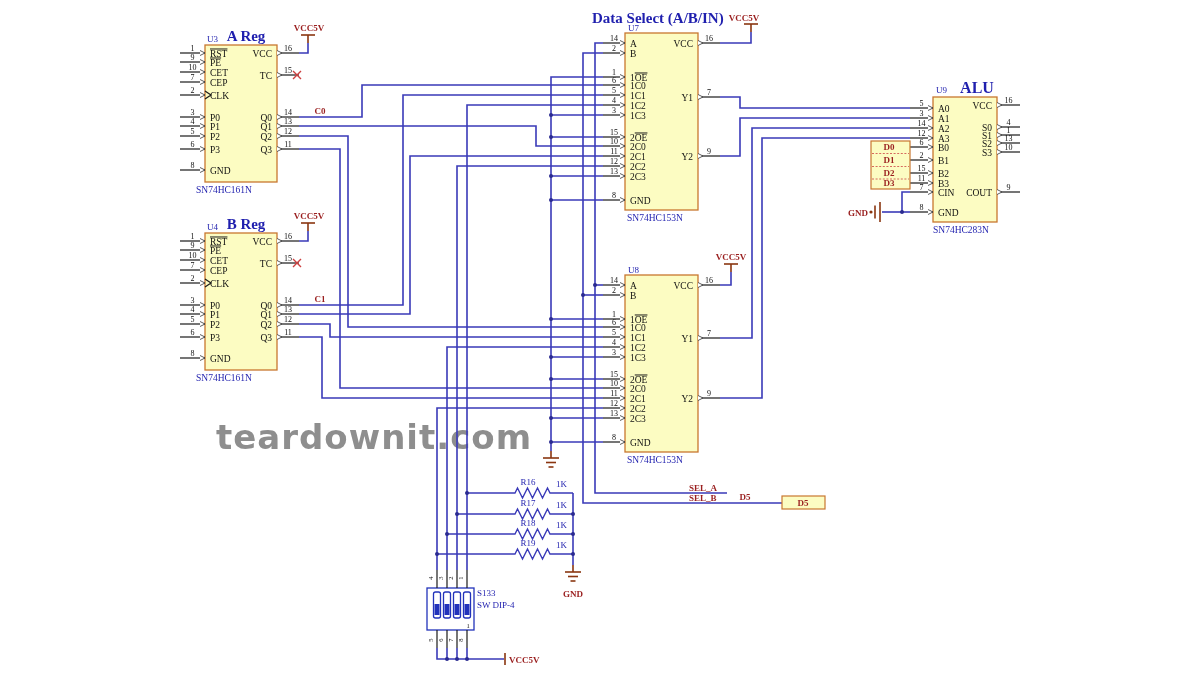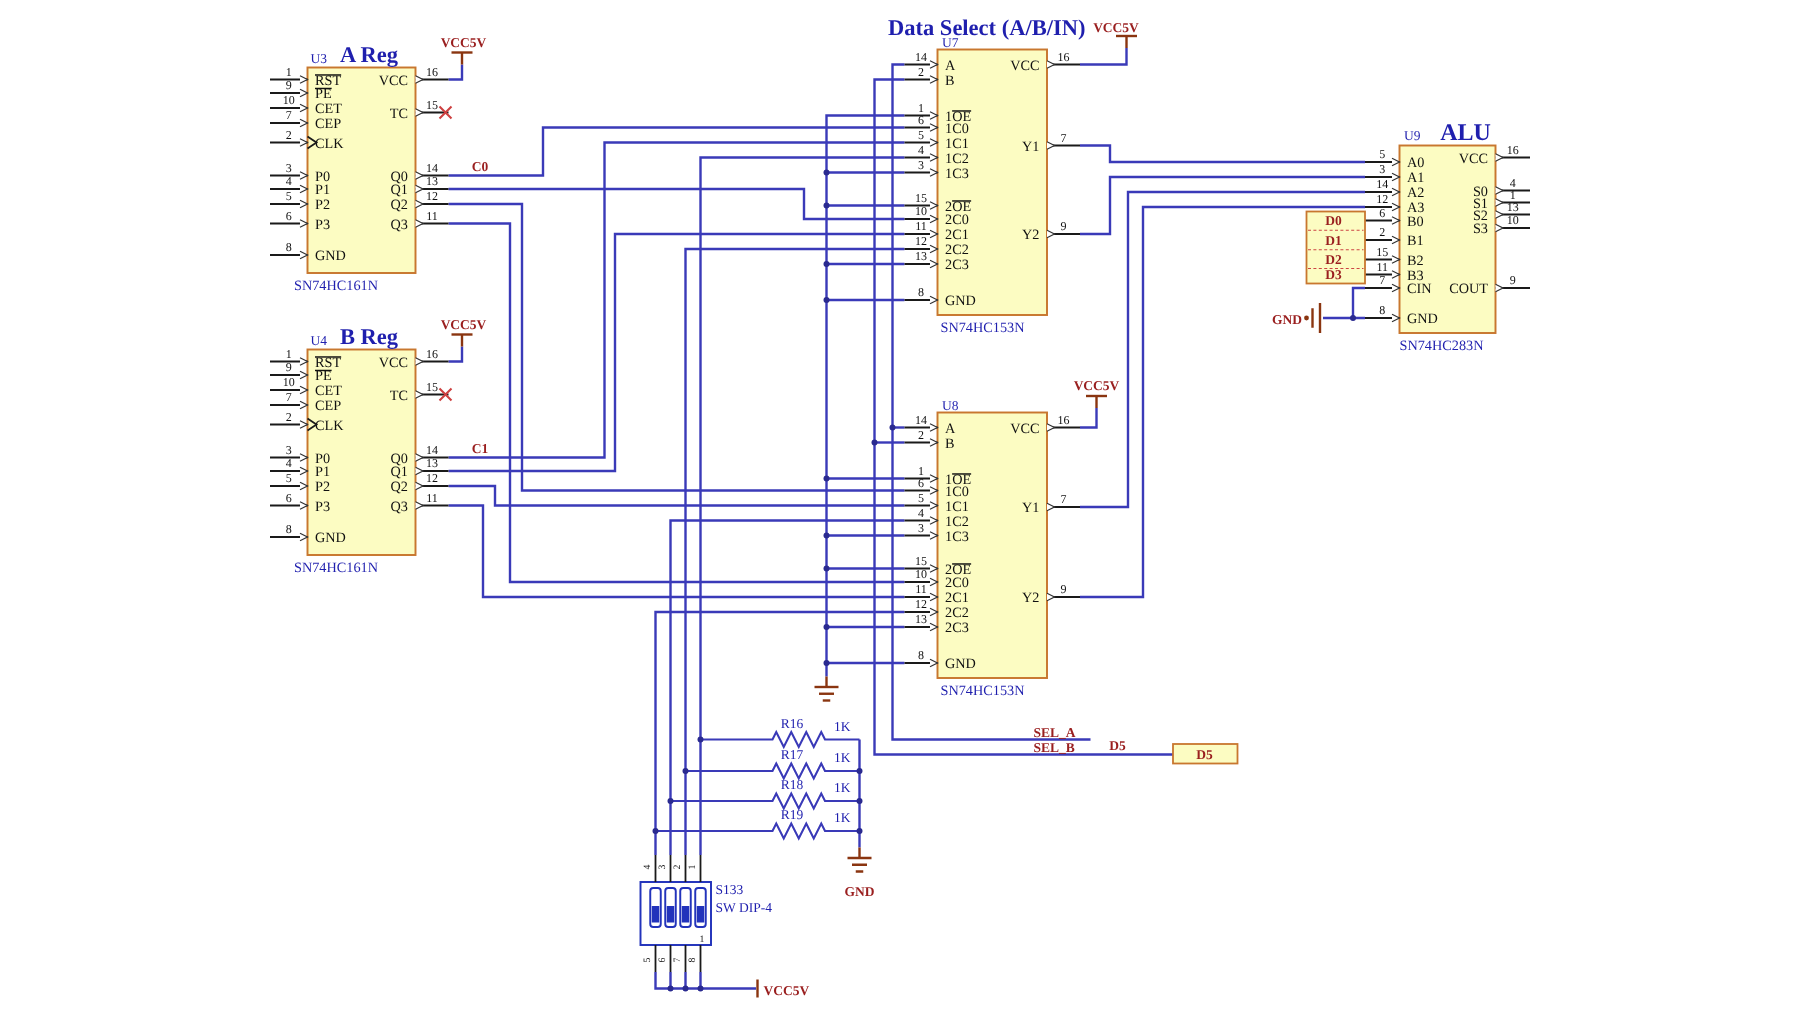--- a/index.html
+++ b/index.html
@@ -29,20 +29,21 @@
   .diptxt{font-size:9px;fill:#1f1fae;}
   .dipnum{font-size:6.5px;fill:#111;}
   .xmark{stroke:#cd4040;stroke-width:1.4;fill:none;}
   .arrow{fill:#fff;stroke:#333;stroke-width:0.8;}
   .bar{text-decoration:overline;}
 </style>
 </head>
 <body>
 
 <div id="stage">
+  <div id="watermark">teardownit.com</div>
   <svg id="schematic" width="1200" height="675" viewBox="0 0 1200 675" xmlns="http://www.w3.org/2000/svg">
       <polyline points="299 117 362 117 362 85 603 85" class="wire"></polyline>
       <polyline points="299 126 536 126 536 146 603 146" class="wire"></polyline>
       <polyline points="299 136 348 136 348 327 603 327" class="wire"></polyline>
       <polyline points="299 149 340 149 340 388 603 388" class="wire"></polyline>
       <polyline points="299 305 403 305 403 95 603 95" class="wire"></polyline>
       <polyline points="299 314 410 314 410 156 603 156" class="wire"></polyline>
       <polyline points="299 324 330 324 330 337 603 337" class="wire"></polyline>
       <polyline points="299 337 322 337 322 398 603 398" class="wire"></polyline>
       <polyline points="467 570 467 105 603 105" class="wire"></polyline>

